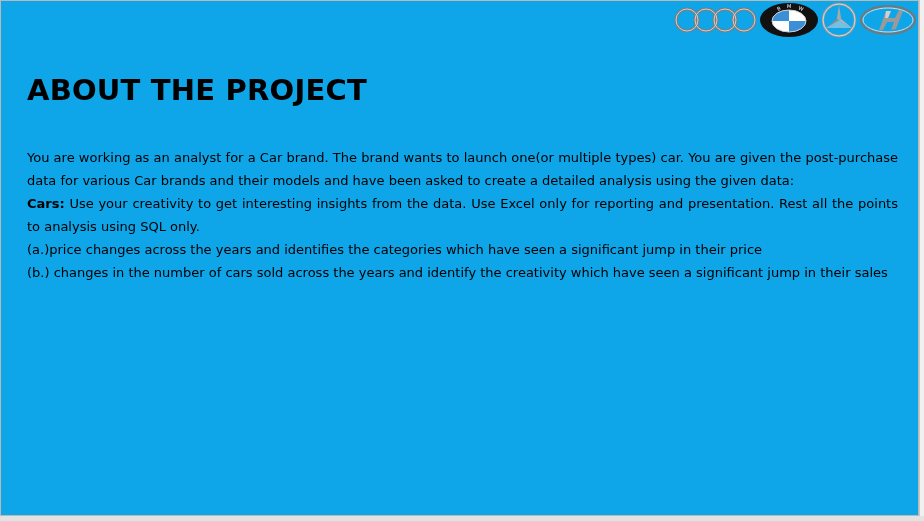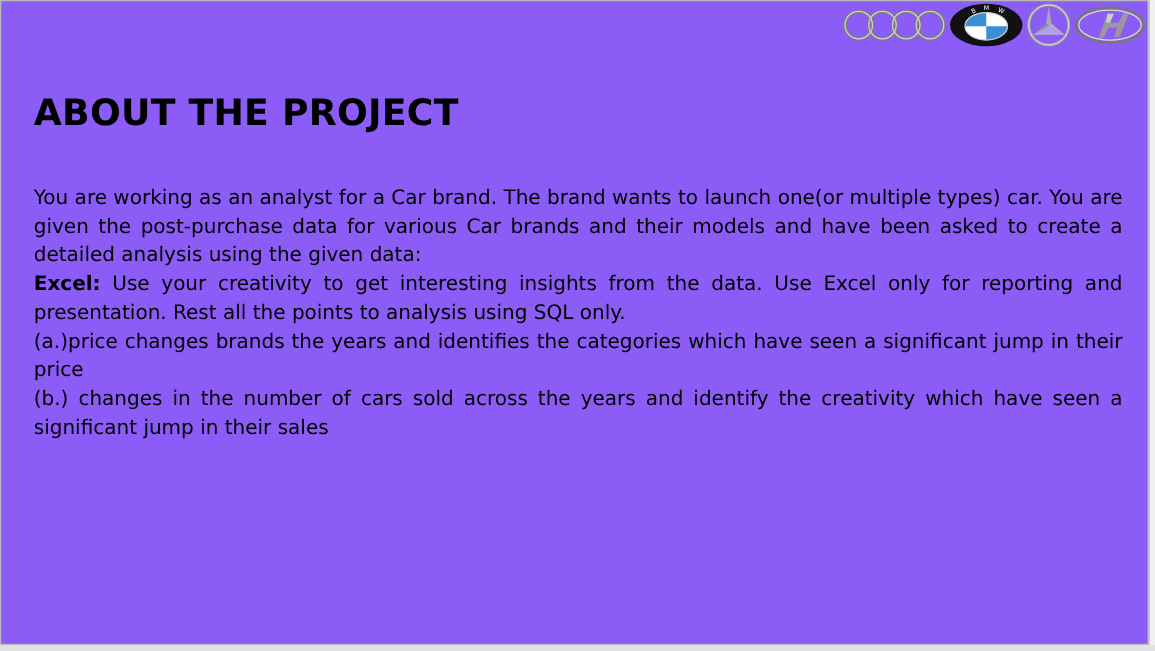--- a/index.html
+++ b/index.html
@@ -9,21 +9,21 @@
       height: 521px;
       background: #e6e6e6;
       overflow: hidden;
     }
     .slide {
       position: absolute;
       left: 0;
       top: 0;
       width: 919px;
       height: 516px;
-      background: #8b5cf6;
+      background: #0ea5e9;
       border: 1px solid #b9b9b9;
       box-sizing: border-box;
     }
     .right-gutter {
       position: absolute;
       left: 919px;
       top: 0;
       width: 5px;
       height: 521px;
       background: #f0f0f0;
@@ -59,21 +59,21 @@
       font-size: 29px;
       letter-spacing: 0.2px;
       color: #000000;
     }
     .body {
       position: absolute;
       left: 26px;
       top: 145px;
       width: 871px;
       font-family: "DejaVu Sans", sans-serif;
-      font-size: 16px;
+      font-size: 13px;
       line-height: 23px;
       color: #000000;
       text-align: justify;
     }
     .body p {
       margin: 0;
     }
     .body b {
       font-weight: bold;
     }
@@ -125,20 +125,20 @@
       <ellipse cx="29" cy="17" rx="25" ry="12" fill="none" stroke="#d8d8d8" stroke-width="1"></ellipse>
       <path d="M20 27 L27 8 L32 8 L29 15 L36 15 L40 7 L44 8 L37 26 L32 27 L35 19 L28 19 L24 27 Z" fill="#9a9a9a"></path>
       <path d="M27 8 L32 8 L29 15 L26 15 Z" fill="#cfcfcf"></path>
     </svg>
   </div>
 
   <h1 class="title">ABOUT THE PROJECT</h1>
 
   <div class="body">
     <p>You are working as an analyst for a Car brand. The brand wants to launch one(or multiple types) car. You are given the post-purchase data for various Car brands and their models and have been asked to create a detailed analysis using the given data:</p>
-    <p><b>Excel:</b><span> Use your creativity to get interesting insights from the data. Use Excel only for reporting and presentation. Rest all the points to analysis using SQL only.</span></p>
-    <p>(a.)price changes brands the years and identifies the categories which have seen a significant jump in their price</p>
+    <p><b>Cars:</b><span> Use your creativity to get interesting insights from the data. Use Excel only for reporting and presentation. Rest all the points to analysis using SQL only.</span></p>
+    <p>(a.)price changes across the years and identifies the categories which have seen a significant jump in their price</p>
     <p>(b.) changes in the number of cars sold across the years and identify the creativity which have seen a significant jump in their sales</p>
   </div>
 </div>
 
 <div class="right-gutter"></div>
 <div class="bottom-gutter"></div>
 
 </body></html>

